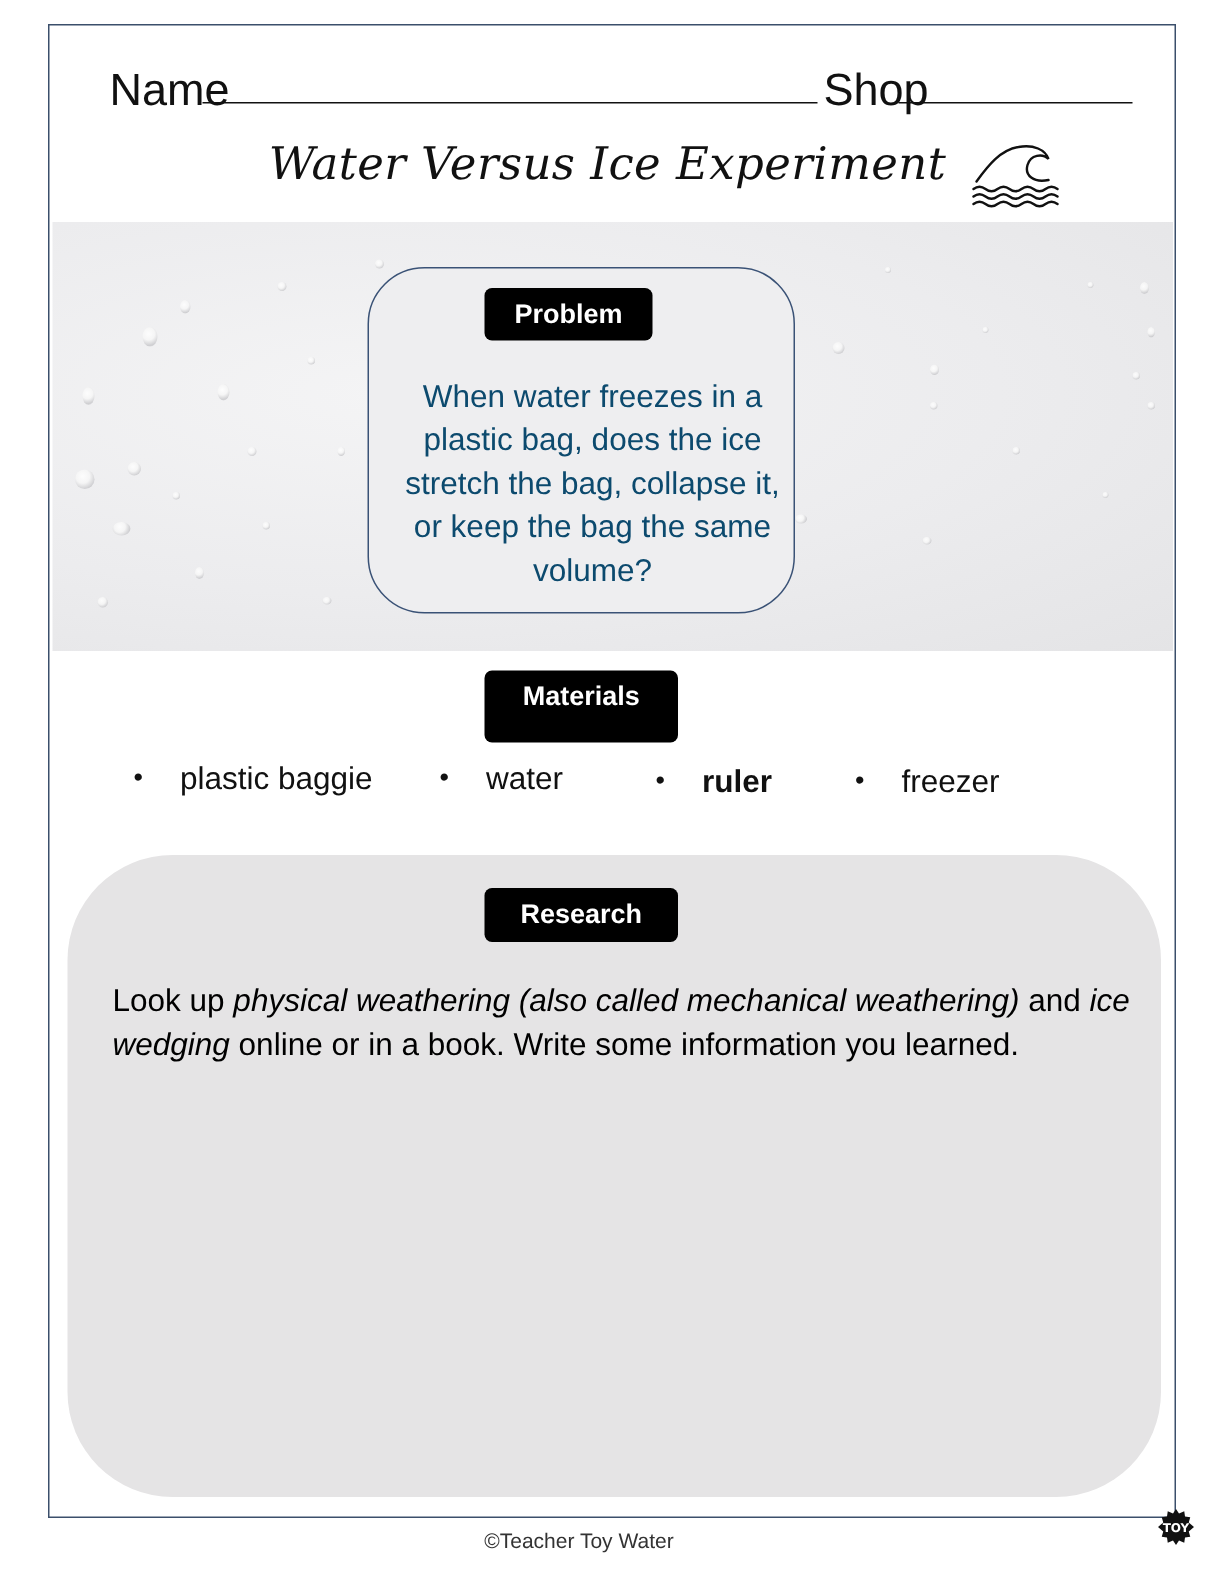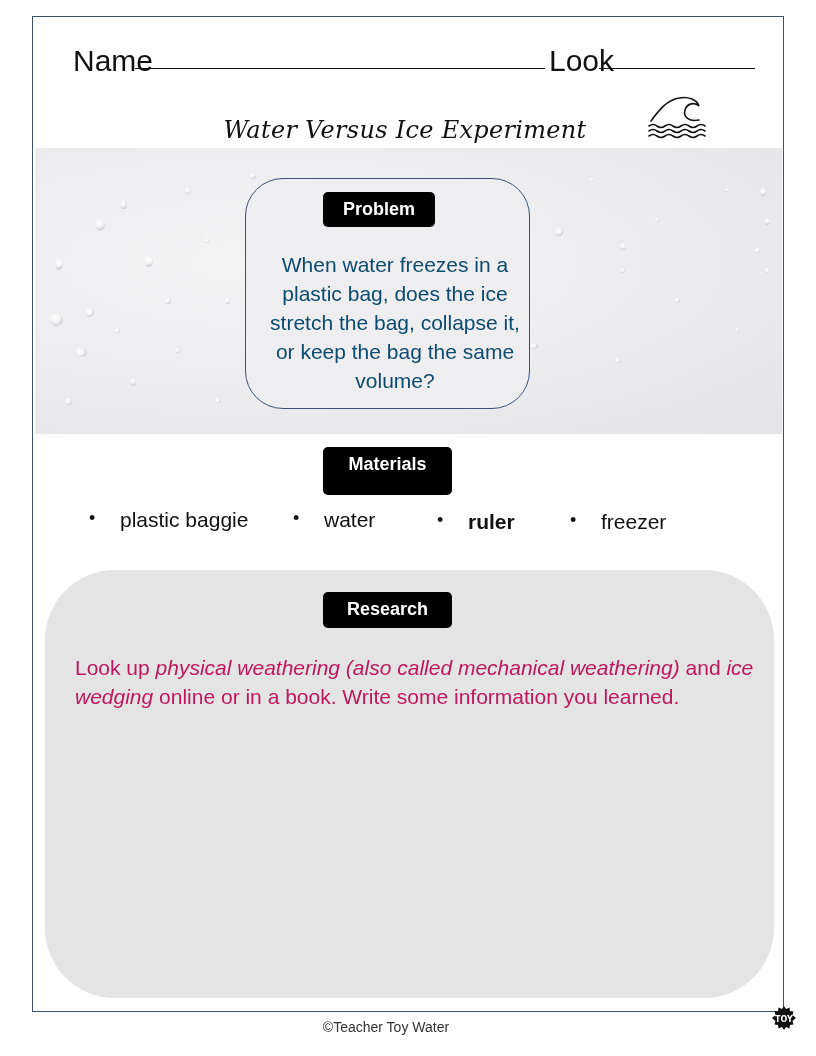--- a/index.html
+++ b/index.html
@@ -3,47 +3,47 @@
   <meta charset="utf-8">
   <style>
     html, body { margin: 0; padding: 0; background: #ffffff; }
     body { width: 816px; height: 1056px; position: relative; overflow: hidden; font-family: "Liberation Sans", sans-serif; color: #111; }
     .frame { position: absolute; left: 32px; top: 16px; width: 752px; height: 996px; border: 1px solid #3b4f6b; box-sizing: border-box; }
     .name-row { position: absolute; left: 73px; top: 44px; width: 684px; height: 30px; font-size: 30px; }
     .name-label { position: absolute; left: 0; top: 0; }
     .name-line { position: absolute; left: 62px; top: 24px; width: 410px; border-bottom: 1.5px solid #111; }
     .date-label { position: absolute; left: 476px; top: 0; }
     .date-line { position: absolute; left: 526px; top: 24px; width: 156px; border-bottom: 1.5px solid #111; }
-    .title { position: absolute; left: 160px; top: 116px; width: 490px; text-align: center; font-family: "DejaVu Serif", serif; font-size: 24px; font-style: italic; letter-spacing: 0.3px; }
+    .title { position: absolute; left: 160px; top: 92px; width: 490px; text-align: center; font-family: "DejaVu Serif", serif; font-size: 30px; font-style: italic; letter-spacing: 0.3px; }
     .wave { position: absolute; left: 645px; top: 92px; width: 64px; height: 48px; }
     .water-bg { position: absolute; left: 35px; top: 148px; width: 747px; height: 286px; background: radial-gradient(ellipse at 30% 40%, #f4f4f5 0%, #ececee 55%, #e4e4e6 100%); overflow: hidden; }
     .drop { position: absolute; border-radius: 50%; background: radial-gradient(circle at 40% 35%, #ffffff 0%, #f6f6f6 40%, #c9c9cc 75%, #e9e9ea 100%); opacity: 0.85; }
     .problem-box { position: absolute; left: 245px; top: 178px; width: 285px; height: 231px; background: #eeeef0; border: 1.2px solid #3a5276; border-radius: 38px; box-sizing: border-box; }
     .pill { position: absolute; background: #000; color: #fff; font-weight: bold; font-size: 18px; text-align: center; border-radius: 5px; line-height: 34px; }
     .pill-problem { left: 323px; top: 192px; width: 112px; height: 35px; }
     .problem-text { position: absolute; left: 264px; top: 250px; width: 262px; font-size: 21px; line-height: 29px; color: #0c4a6e; text-align: center; }
     .pill-materials { left: 323px; top: 447px; width: 129px; height: 48px; }
     .materials { position: absolute; left: 0; top: 508px; width: 816px; height: 34px; font-size: 21px; }
     .mat-item { position: absolute; top: 0; }
     .mat-bullet { position: absolute; top: 0; font-size: 18px; }
     .research-box { position: absolute; left: 45px; top: 570px; width: 729px; height: 428px; background: #e5e4e5; border-radius: 70px; }
     .pill-research { left: 323px; top: 592px; width: 129px; height: 36px; }
-    .research-text { position: absolute; left: 75px; top: 653px; width: 680px; font-size: 21px; line-height: 29px; color: #be185d; }
+    .research-text { position: absolute; left: 75px; top: 653px; width: 680px; font-size: 21px; line-height: 29px; color: #000000; }
     .footer { position: absolute; left: 0; top: 1019px; width: 772px; text-align: center; font-size: 14px; color: #333; }
     .badge { position: absolute; left: 772px; top: 1006px; width: 24px; height: 24px; }
   </style>
 </head>
 <body>
 
 <div class="frame"></div>
 
 <div class="name-row">
   <span class="name-label">Name</span>
   <div class="name-line"></div>
-  <span class="date-label">Look</span>
+  <span class="date-label">Shop</span>
   <div class="date-line"></div>
 </div>
 
 <div class="title">Water Versus Ice Experiment</div>
 
 <svg class="wave" viewBox="0 0 64 48" fill="none" stroke="#111" stroke-width="1.6" stroke-linecap="round">
   <path d="M6 29 C14 18, 22 8, 34 6 C44 4, 52 8, 54 14 C50 10, 42 11, 40 18 C38 25, 44 30, 54 28"></path>
   <path d="M4 34 q4 -3 8 0 t8 0 t8 0 t8 0 t8 0 t8 0 t8 0"></path>
   <path d="M4 39 q4 -3 8 0 t8 0 t8 0 t8 0 t8 0 t8 0 t8 0"></path>
   <path d="M4 44 q4 -3 8 0 t8 0 t8 0 t8 0 t8 0 t8 0 t8 0"></path>

